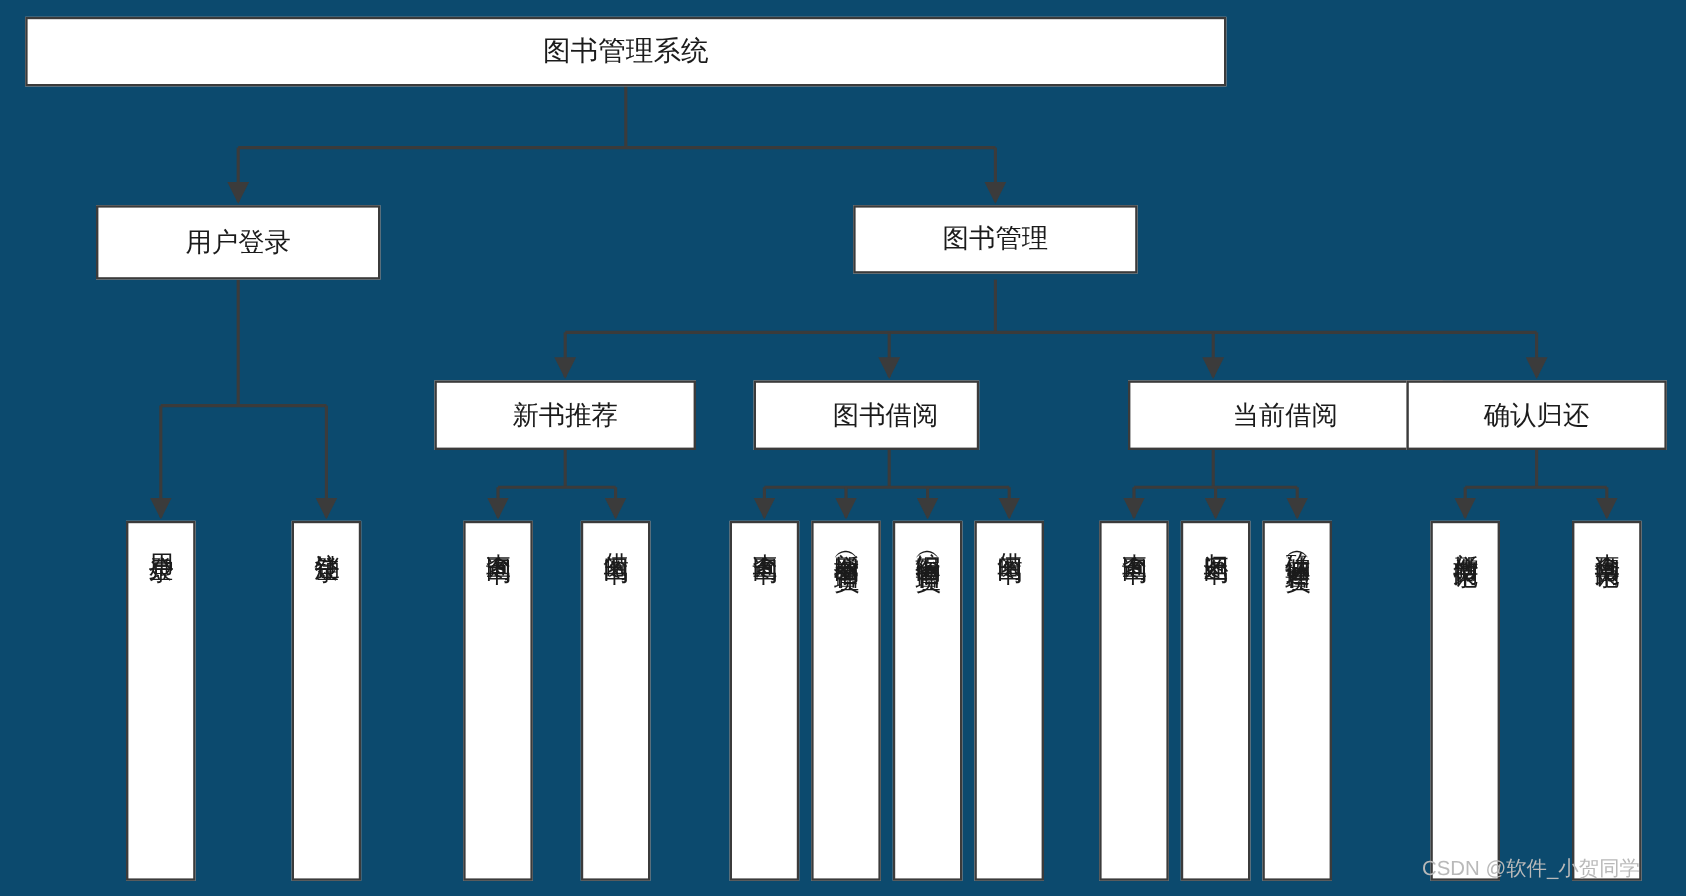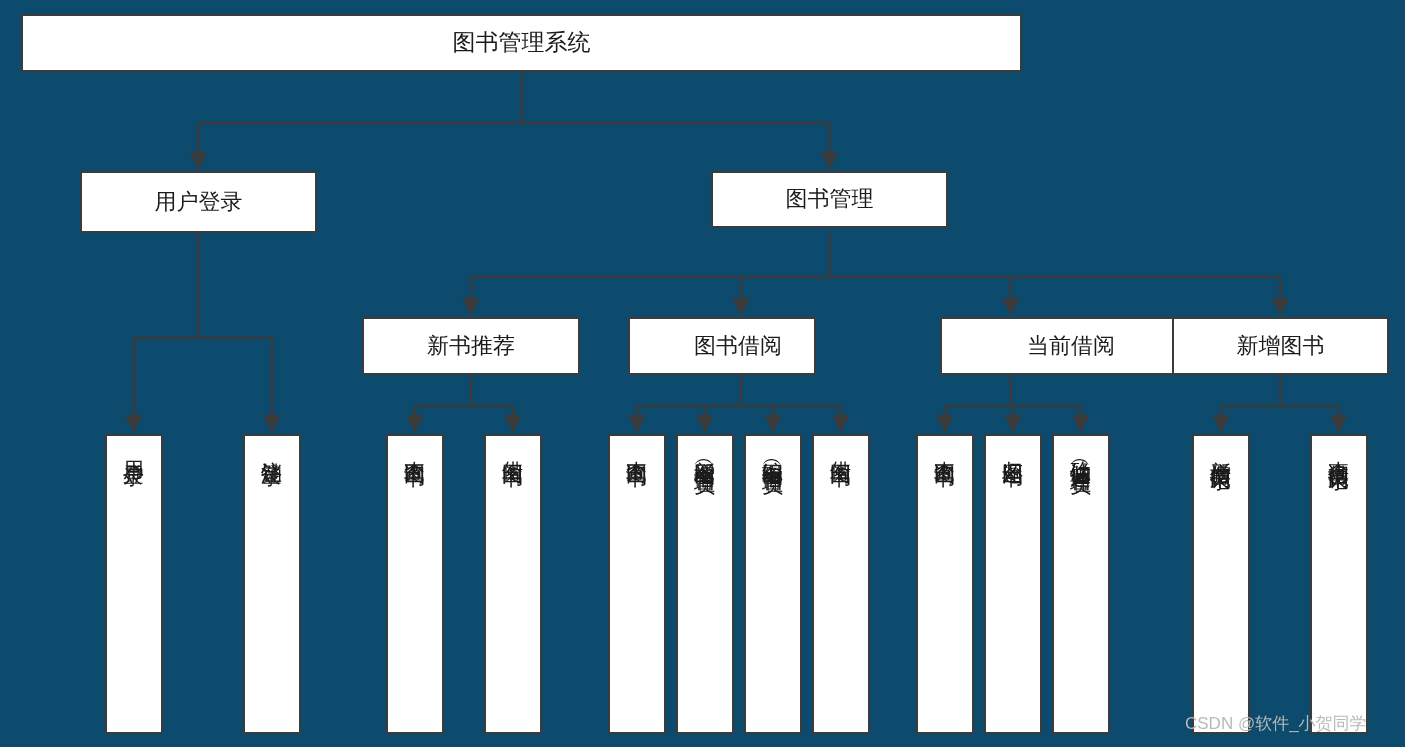--- a/index.html
+++ b/index.html
@@ -131,21 +131,21 @@
       <div class="node horiz" style="left: 362px; top: 317px; width: 218px; height: 58px;">
         <span class="label">新书推荐</span>
       </div>
       <div class="node horiz" style="left: 628px; top: 317px; width: 188px; height: 58px; padding-left: 32px;">
         <span class="label">图书借阅</span>
       </div>
       <div class="node horiz" style="left: 902px; top: 317px; width: 262px; height: 58px; margin-left: 38px;">
         <span class="label">当前借阅</span>
       </div>
       <div class="node horiz" style="left: 1172px; top: 317px; width: 217px; height: 58px;">
-        <span class="label">新增图书</span>
+        <span class="label">确认归还</span>
       </div>
       <div class="node vert" style="left: 105px; top: 434px; width: 58px; height: 300px;">
         <span class="label">用户登录</span>
       </div>
       <div class="node vert" style="left: 243px; top: 434px; width: 58px; height: 300px;">
         <span class="label">注销登录</span>
       </div>
       <div class="node vert" style="left: 386px; top: 434px; width: 58px; height: 300px;">
         <span class="label">查询图书</span>
       </div>

